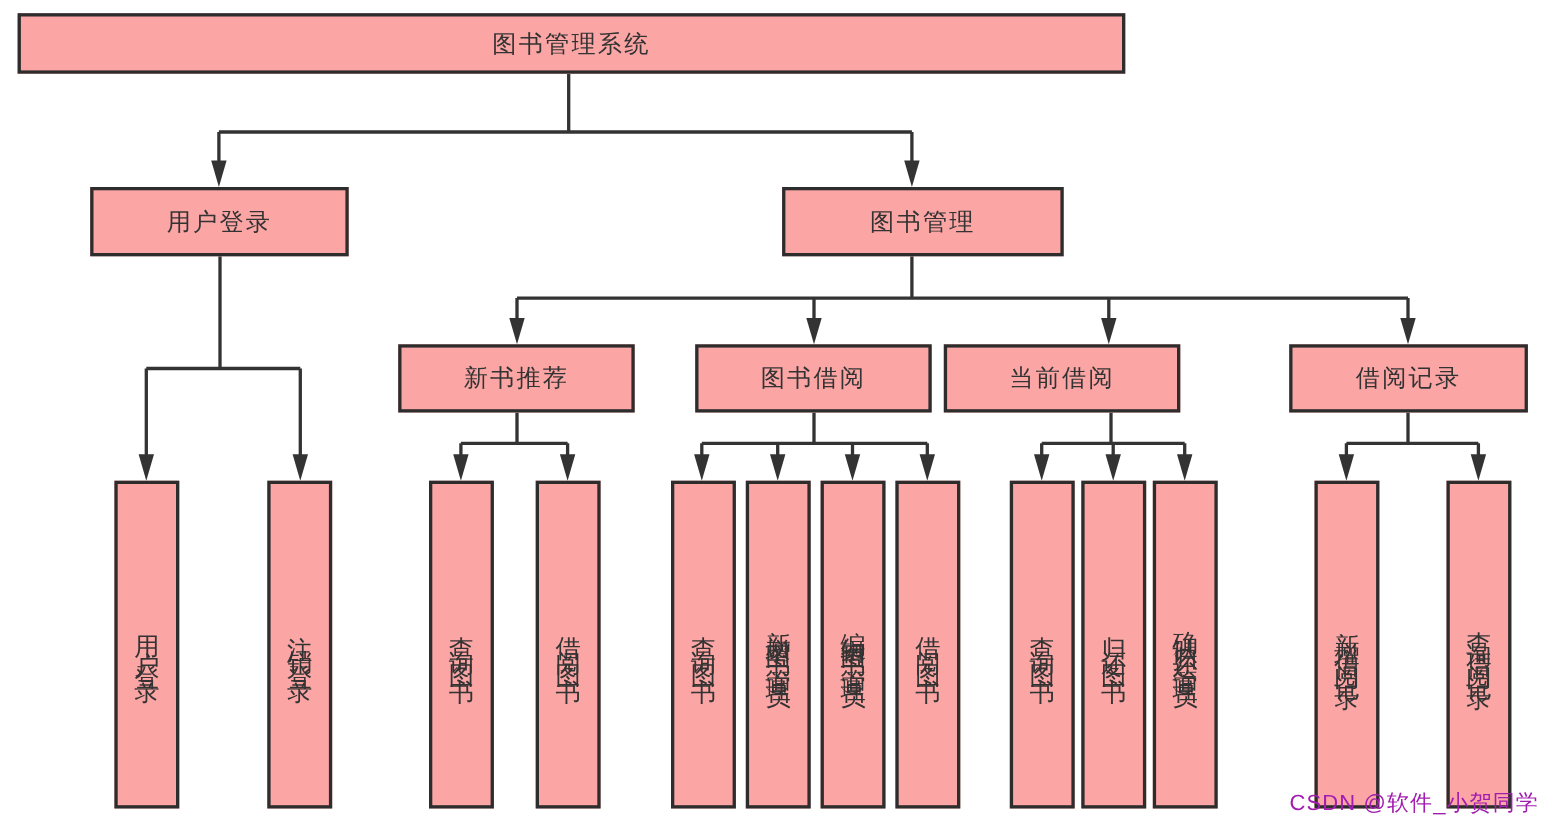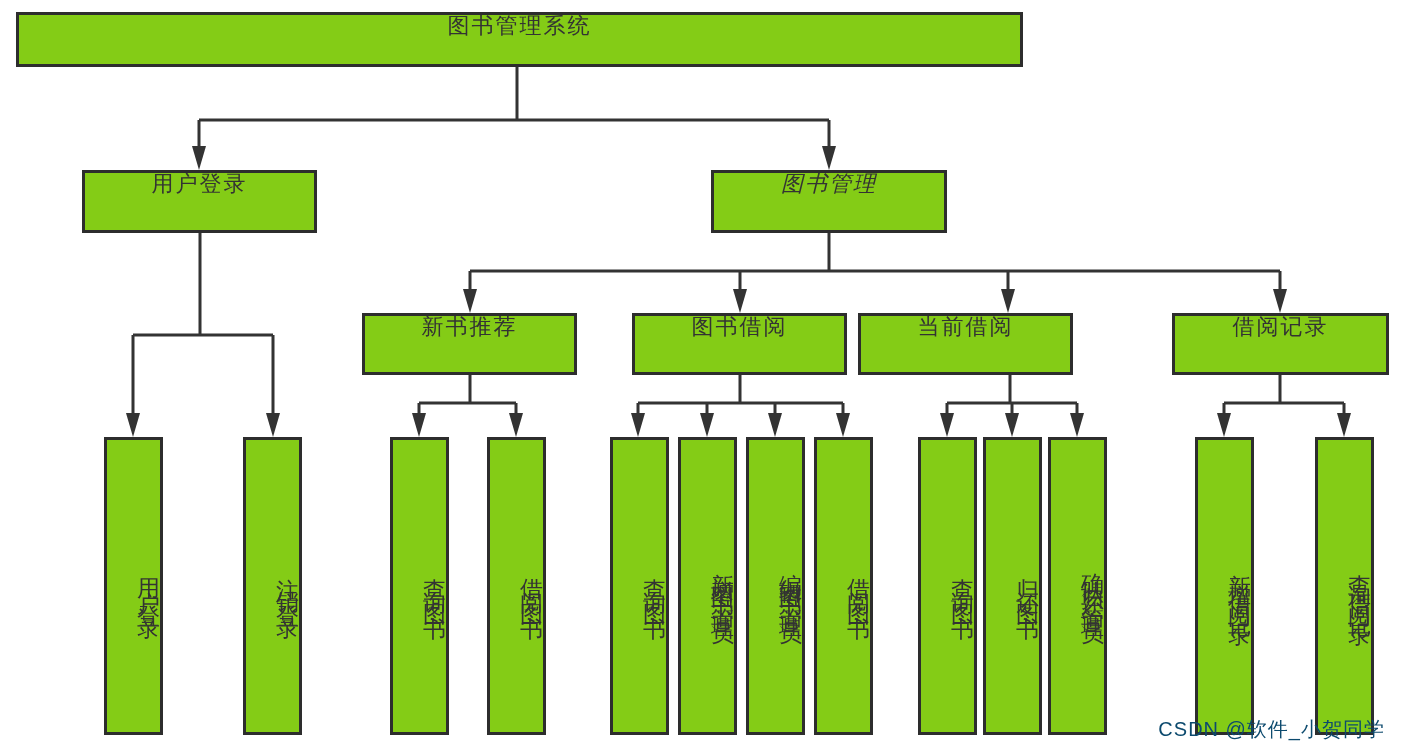--- a/index.html
+++ b/index.html
@@ -14,68 +14,68 @@
   .connectors {
     position: absolute;
     left: 0; top: 0;
     width: 1405px; height: 747px;
     pointer-events: none;
   }
   .node {
     position: absolute;
     box-sizing: border-box;
     border: 3px solid #2d2d2d;
-    background: #84cc16;
+    background: #fca5a5;
     display: flex;
-    align-items: flex-start;
+    align-items: center;
     justify-content: center;
     color: #333333;
     text-align: center;
   }
   .node.hbox {
     font-size: 22px;
     letter-spacing: 2px;
     line-height: 1;
   }
   .node.vbox {
     writing-mode: vertical-rl;
     text-orientation: mixed;
     font-size: 23px;
     letter-spacing: 13px;
     line-height: 1;
   }
   .node.vbox.mid   { letter-spacing: 10px; }
   .node.vbox.tight { letter-spacing: 7px;  }
   .root-box    { left: 16px;  top: 12px;  width: 1007px; height: 55px; }
   .n-login     { left: 82px;  top: 170px; width: 235px;  height: 63px; }
-  .n-bookmgmt  { left: 711px; top: 170px; width: 236px;  height: 63px; font-style: italic; }
+  .n-bookmgmt  { left: 711px; top: 170px; width: 256px;  height: 63px; }
   .n-newbook   { left: 362px; top: 313px; width: 215px;  height: 62px; }
   .n-borrow    { left: 632px; top: 313px; width: 215px;  height: 62px; }
   .n-current   { left: 858px; top: 313px; width: 215px;  height: 62px; }
   .n-records   { left: 1172px;top: 313px; width: 217px;  height: 62px; }
   .lf          { top: 437px;  height: 298px; width: 59px; }
   .lf-1  { left: 104px;  }
   .lf-2  { left: 243px;  }
   .lf-3  { left: 390px;  }
   .lf-4  { left: 487px;  }
   .lf-5  { left: 610px;  }
   .lf-6  { left: 678px;  }
   .lf-7  { left: 746px;  }
   .lf-8  { left: 814px;  }
   .lf-9  { left: 918px;  }
   .lf-10 { left: 983px;  }
   .lf-11 { left: 1048px; }
   .lf-12 { left: 1195px; }
   .lf-13 { left: 1315px; }
   .watermark {
     position: absolute;
-    right: 20px;
+    right: 6px;
     bottom: 4px;
     font-size: 20px;
-    color: #0c4a6e;
+    color: #a21caf;
     letter-spacing: 1px;
     white-space: nowrap;
   }
 </style>
 </head>
 <body>
 
 <div class="stage">
 
   <svg class="connectors" viewBox="0 0 1405 747" xmlns="http://www.w3.org/2000/svg">

